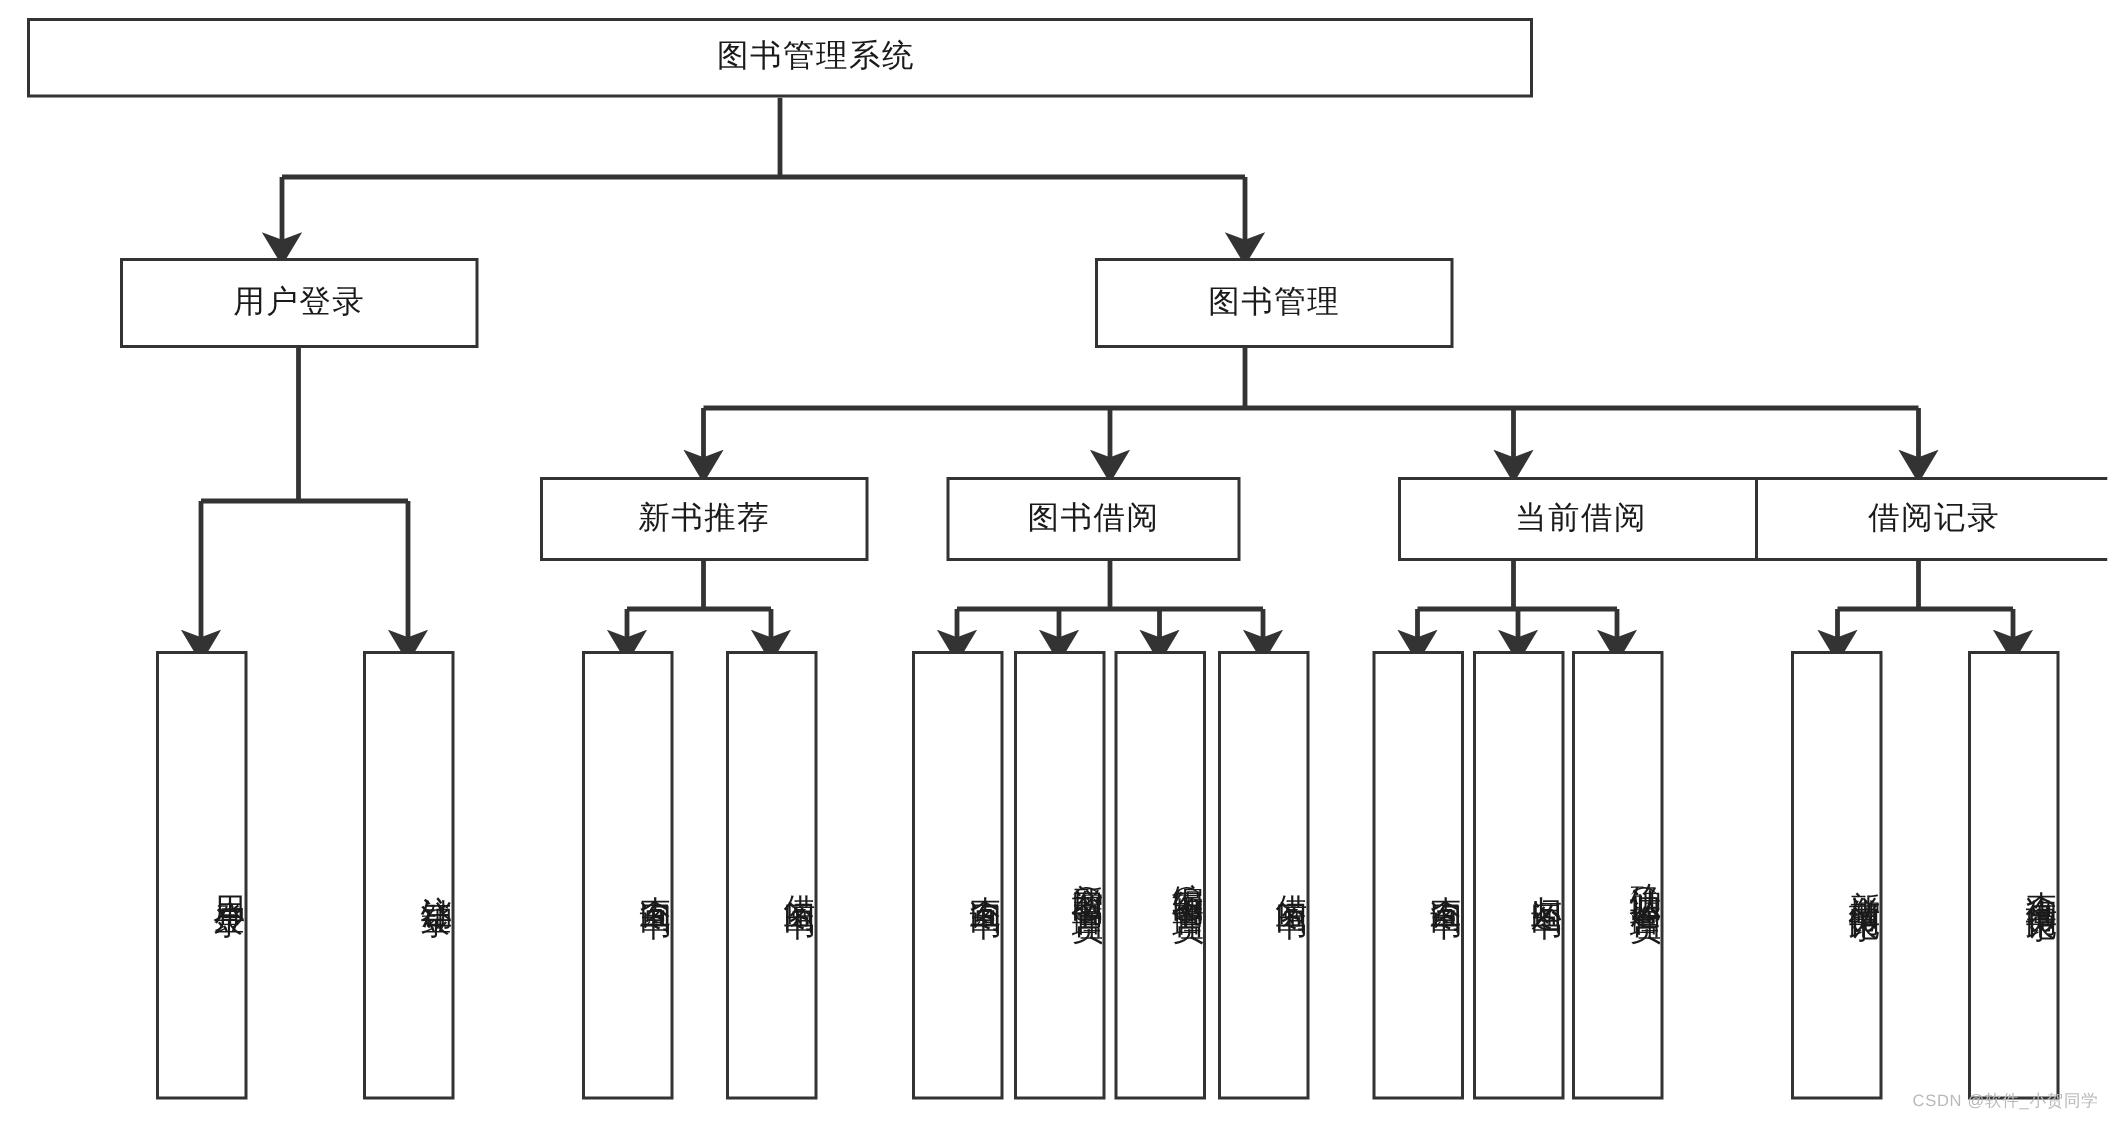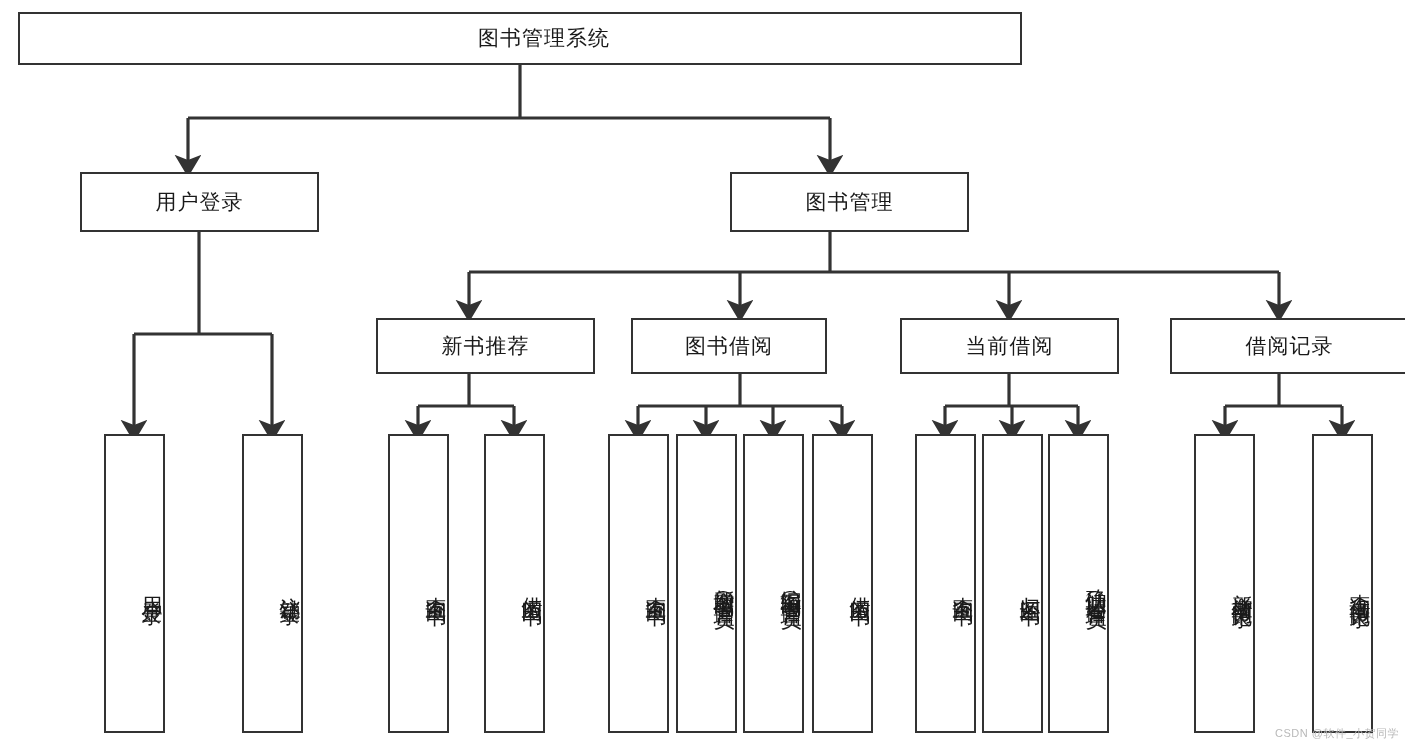--- a/index.html
+++ b/index.html
@@ -123,27 +123,27 @@
     <span>图书管理系统</span>
   </div>
 
   <div class="node horiz" style="left:80px; top:172px; width:239px; height:60px;">
     <span>用户登录</span>
   </div>
   <div class="node horiz" style="left:711px; top:172px; width:239px; height:60px;margin-left:19px;">
     <span>图书管理</span>
   </div>
 
-  <div class="node horiz" style="left:360px; top:318px; width:219px; height:56px;margin-left:16px;">
+  <div class="node horiz" style="left:360px; top:318px; width:219px; height:56px;">
     <span>新书推荐</span>
   </div>
   <div class="node horiz" style="left:631px; top:318px; width:196px; height:56px;">
     <span>图书借阅</span>
   </div>
-  <div class="node horiz" style="left:900px; top:318px; width:219px; height:56px;">
+  <div class="node horiz" style="left:932px; top:318px; width:244px; height:56px;">
     <span>当前借阅</span>
   </div>
   <div class="node horiz" style="left:1170px; top:318px; width:239px; height:56px;">
     <span>借阅记录</span>
   </div>
 
   <div class="node vert" style="left:104px; top:434px; width:61px; height:299px;">
     <span>用户登录</span>
   </div>
   <div class="node vert" style="left:242px; top:434px; width:61px; height:299px;">

